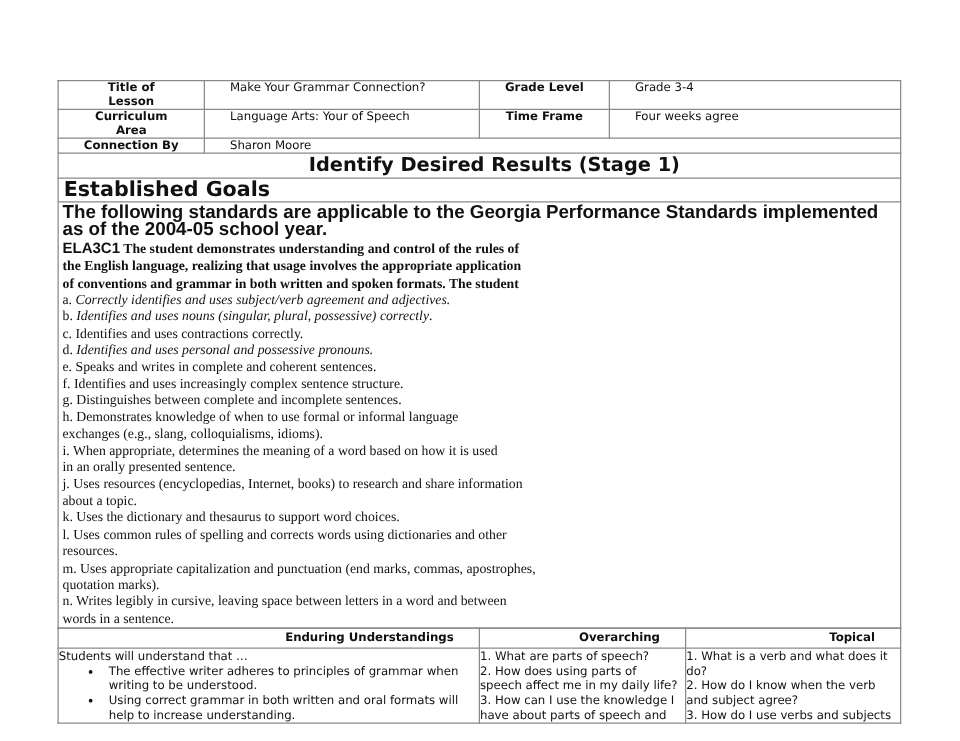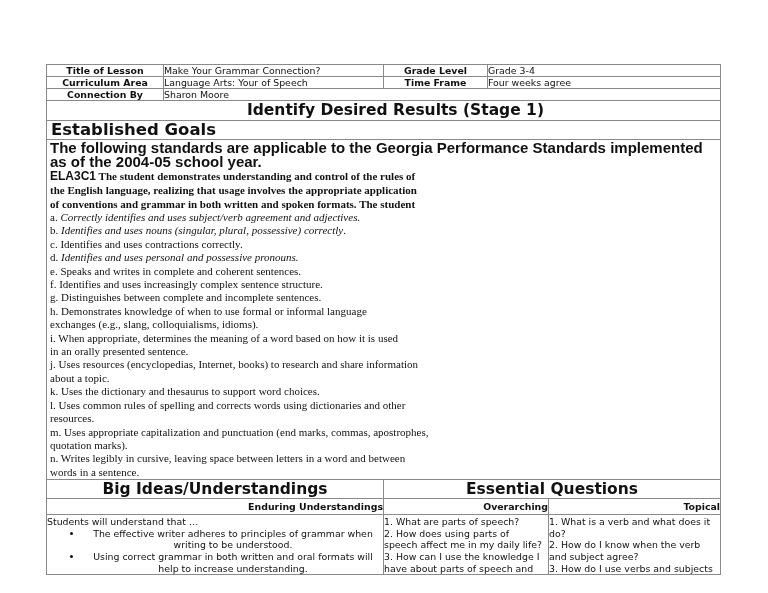--- a/index.html
+++ b/index.html
@@ -1,35 +1,35 @@
 <!DOCTYPE html>
 <html><head>
   <meta charset="utf-8">
   <style>
     html, body { margin: 0; padding: 0; background: #ffffff; }
     body { width: 768px; height: 593px; overflow: hidden; position: relative; font-family: "DejaVu Sans", sans-serif; color: #111; }
     .page { position: absolute; left: 46px; top: 64px; width: 674px; }
     table { border-collapse: collapse; width: 100%; table-layout: fixed; }
-    td { border: 1px solid #8a8a8a; padding: 0 0; vertical-align: top; }
+    td { border: 1px solid #8a8a8a; padding: 0 20px; vertical-align: top; }
     .hdr td { font-size: 9.4px; line-height: 11px; height: 11px; }
     .hdr .lbl { font-weight: bold; text-align: center; }
     .stage { font-weight: bold; font-size: 15.5px; line-height: 19px; height: 19px; padding-left: 200px; text-align: left; }
     .goals-title { font-weight: bold; font-size: 16.5px; line-height: 18px; height: 18px; padding-left: 4px; }
     .goals-body { padding: 1px 3px 0 3px; height: 316px; }
     .std-intro { font-family: "Liberation Sans", sans-serif; font-weight: bold; font-size: 15px; line-height: 14px; }
     .ela { font-family: "Liberation Serif", serif; font-weight: bold; font-size: 11px; line-height: 14px; }
     .ela .code { font-family: "Liberation Sans", sans-serif; font-weight: bold; font-size: 12px; }
     .std-list { font-family: "Liberation Serif", serif; font-size: 11px; line-height: 13.4px; }
     .std-list div { white-space: pre-wrap; }
     .it { font-style: italic; }
     .big td { }
     .big-h { font-weight: bold; font-size: 15.5px; line-height: 18px; text-align: center; height: 18px; }
     .sub-h { font-weight: bold; font-size: 9.4px; line-height: 15px; text-align: right; height: 15px; }
     .cell-body { font-size: 9.4px; line-height: 11.6px; padding: 1px 4px 0 0; height: 57px; overflow: hidden; }
-    ul.eu { margin: 0; padding-left: 36px; text-align: center; }
+    ul.eu { margin: 0; padding-left: 36px; }
     ul.eu li { padding-left: 4px; }
   </style>
 </head>
 <body>
 
 <div class="page">
   <table>
     <colgroup>
       <col style="width:117px">
         <col style="width:220px">
@@ -90,24 +90,20 @@
   </tbody>
     </table>
 
   <table class="big" style="margin-top:-1px">
     <colgroup>
       <col style="width:337px">
         <col style="width:165px">
         <col style="width:172px">
     </colgroup>
     <tbody>
-        <tr>
-      <td class="big-h">Big Ideas/Understandings</td>
-      <td colspan="2" class="big-h">Essential Questions</td>
-    </tr>
     <tr>
       <td class="sub-h">Enduring Understandings</td>
       <td class="sub-h">Overarching</td>
       <td class="sub-h">Topical</td>
     </tr>
     <tr>
       <td class="cell-body">
         <div>Students will understand that …</div>
         <ul class="eu">
           <li>The effective writer adheres to principles of grammar when writing to be understood.</li>

